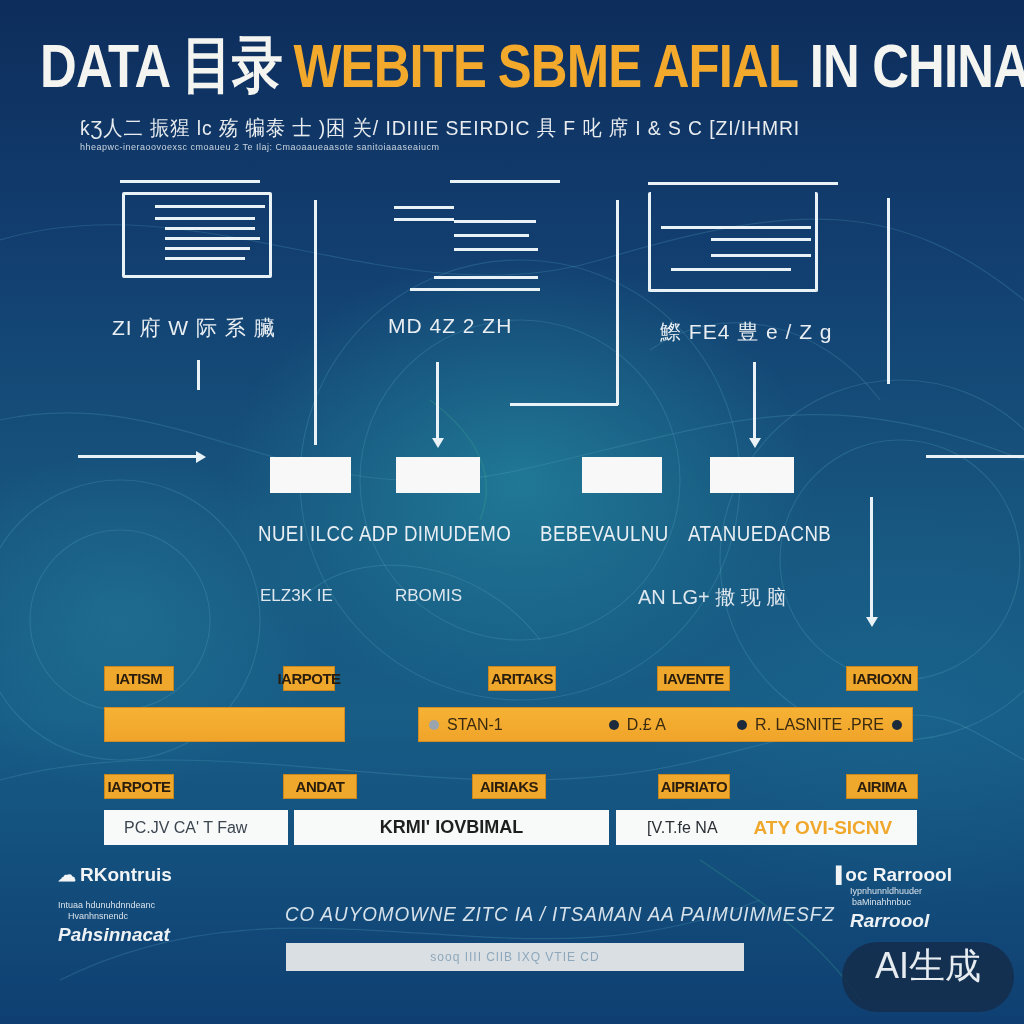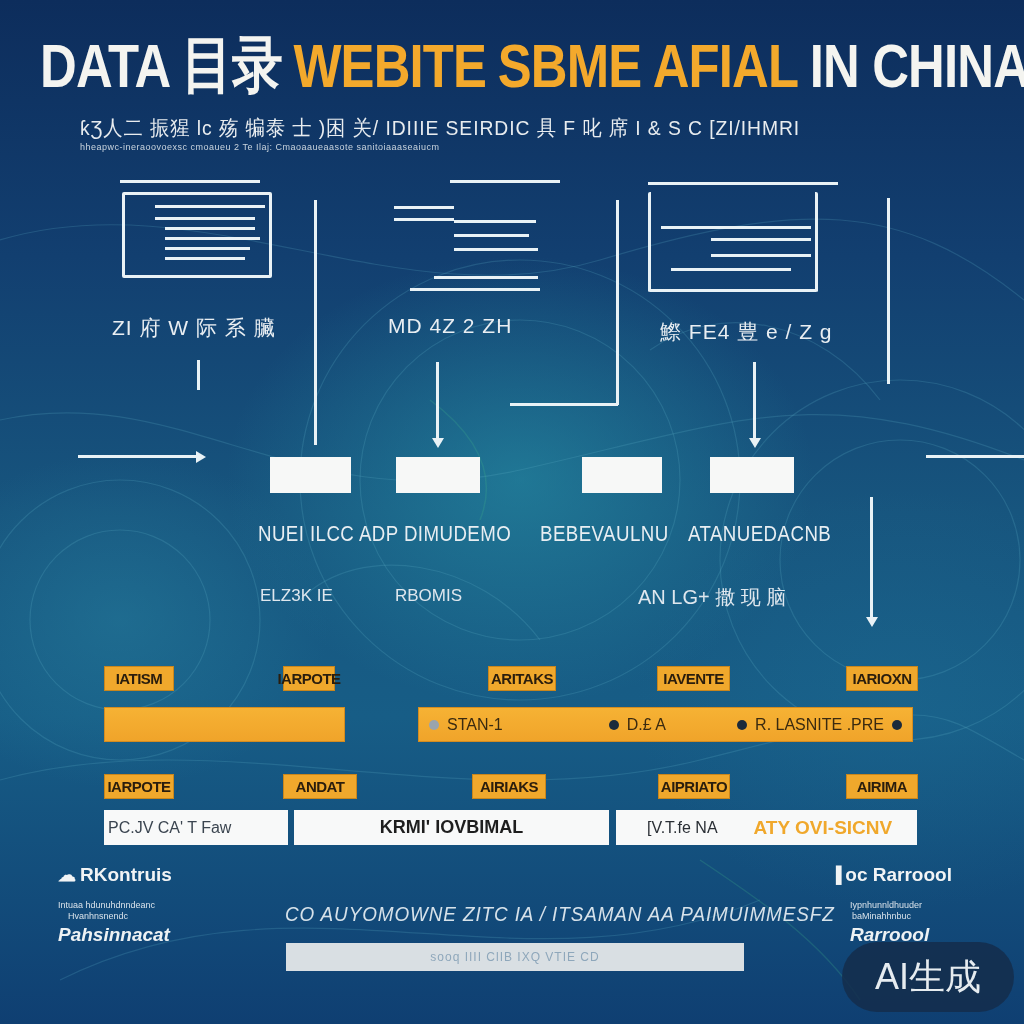--- a/index.html
+++ b/index.html
@@ -47,21 +47,21 @@
   .dot{width:10px;height:10px;border-radius:50%;background:#1c2a3b;display:inline-block}
 
   .corner-title{font-size:19px;font-weight:bold;color:#f2f4f5;white-space:nowrap;display:flex;align-items:center;gap:4px}
   .corner-desc{font-size:9px;color:#d9e2ea;white-space:nowrap;line-height:11px}
   .corner-sub{font-size:19px;font-style:italic;font-weight:bold;color:#eef2f4;white-space:nowrap}
 
   .footer-text{left:285px;top:902px;font-size:21px;font-style:italic;color:#d7e2ea;white-space:nowrap;letter-spacing:1px;transform:scaleX(0.9);transform-origin:left center}
   .footer-bar{left:286px;top:943px;width:458px;height:28px;background:#d9dfe3;display:flex;align-items:center;justify-content:center;font-size:12px;color:#8ea7bb;letter-spacing:1px}
 
   .ai-badge{left:842px;top:942px;width:172px;height:70px;border-radius:35px;background:rgba(20,45,75,0.85);
-    display:flex;align-items:center;justify-content:center;font-size:36px;color:#e6ecf0}
+    display:flex;align-items:flex-start;justify-content:center;font-size:36px;color:#e6ecf0}
 </style>
 </head>
 <body>
 
 <svg class="bg-lines" viewBox="0 0 1024 1024">
   <g fill="none" stroke="#5fb3c9" stroke-opacity="0.22" stroke-width="1.2">
     <circle cx="520" cy="480" r="160"></circle>
     <circle cx="520" cy="480" r="220"></circle>
     <circle cx="120" cy="620" r="140"></circle>
     <circle cx="120" cy="620" r="90"></circle>
@@ -177,21 +177,21 @@
   <span>R. LASNITE .PRE</span>
   <span class="dot"></span>
 </div>
 
 <div class="tag" style="left:104px;top:774px;width:70px">IARPOTE</div>
 <div class="tag" style="left:283px;top:774px;width:74px">ANDAT</div>
 <div class="tag" style="left:472px;top:774px;width:74px">AIRIAKS</div>
 <div class="tag" style="left:658px;top:774px;width:72px">AIPRIATO</div>
 <div class="tag" style="left:846px;top:774px;width:72px">AIRIMA</div>
 
-<div class="bar-white" style="left:104px;top:810px;width:184px;padding-left:4px;color:#3b4550;font-size:16px">
+<div class="bar-white" style="left:104px;top:810px;width:184px;padding-left:20px;color:#3b4550;font-size:16px">
   <span>PC.JV CA' T Faw</span>
 </div>
 <div class="bar-white" style="left:294px;top:810px;width:315px;justify-content:center;font-weight:bold">
   <span>KRMI' IOVBIMAL</span>
 </div>
 <div class="bar-white" style="left:616px;top:810px;width:50px"></div>
 <div class="bar-white" style="left:617px;top:810px;width:300px;padding-left:30px;gap:36px">
   <span style="font-size:16px;color:#2a2f35">[V.T.fe NA</span>
   <span style="color:#f0a82c;font-weight:bold;font-size:19px">ATY OVI-SICNV</span>
 </div>
@@ -204,21 +204,21 @@
   <div class="corner-desc" style="margin-top:14px">Intuaa hdunuhdnndeanc</div>
   <div class="corner-desc" style="padding-left:10px">Hvanhnsnendc</div>
   <div class="corner-sub" style="margin-top:2px">Pahsinnacat</div>
 </div>
 
 <div class="abs" style="left:830px;top:864px">
   <div class="corner-title">
     <span style="font-size:16px">▐</span>
     <span>oc Rarroool</span>
   </div>
-  <div class="corner-desc" style="margin-top:14px;padding-left:20px">Iypnhunnldhuuder</div>
+  <div class="corner-desc" style="padding-left:20px">Iypnhunnldhuuder</div>
   <div class="corner-desc" style="padding-left:22px">baMinahhnbuc</div>
   <div class="corner-sub" style="margin-top:2px;padding-left:20px">Rarroool</div>
 </div>
 
 <div class="abs footer-text">CO AUYOMOWNE ZITC IA / ITSAMAN AA PAIMUIMMESFZ</div>
 <div class="abs footer-bar">
   <span>sooq IIII ClIB IXQ VTIE CD</span>
 </div>
 
 <div class="abs ai-badge">

